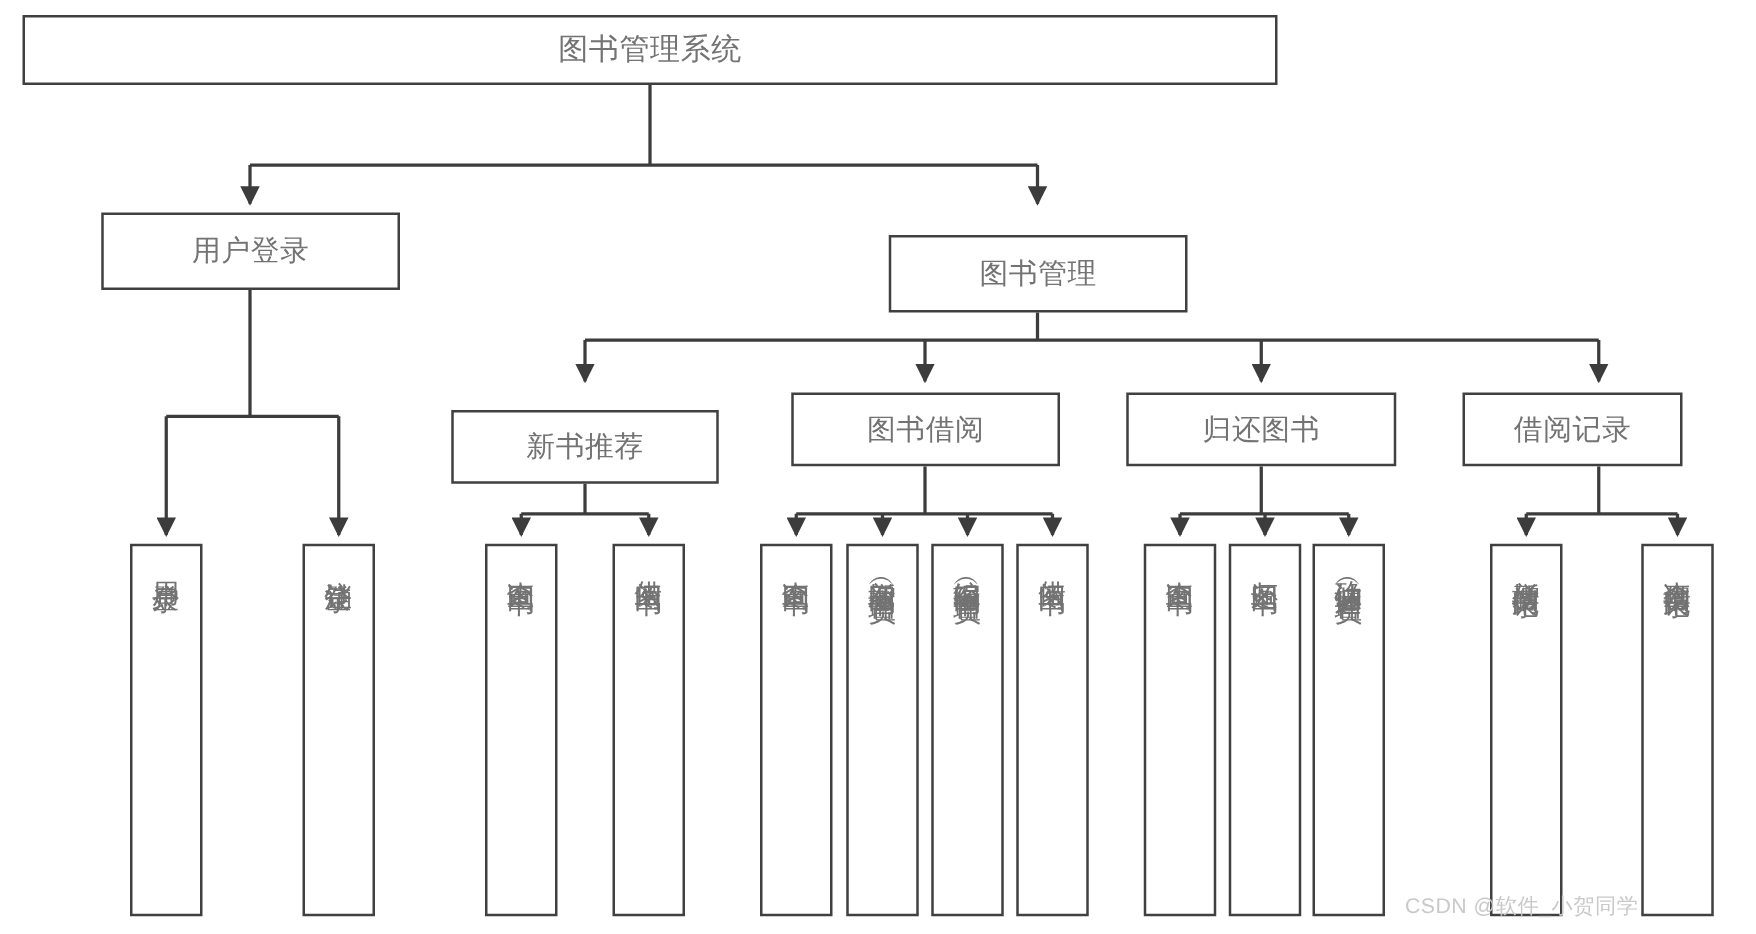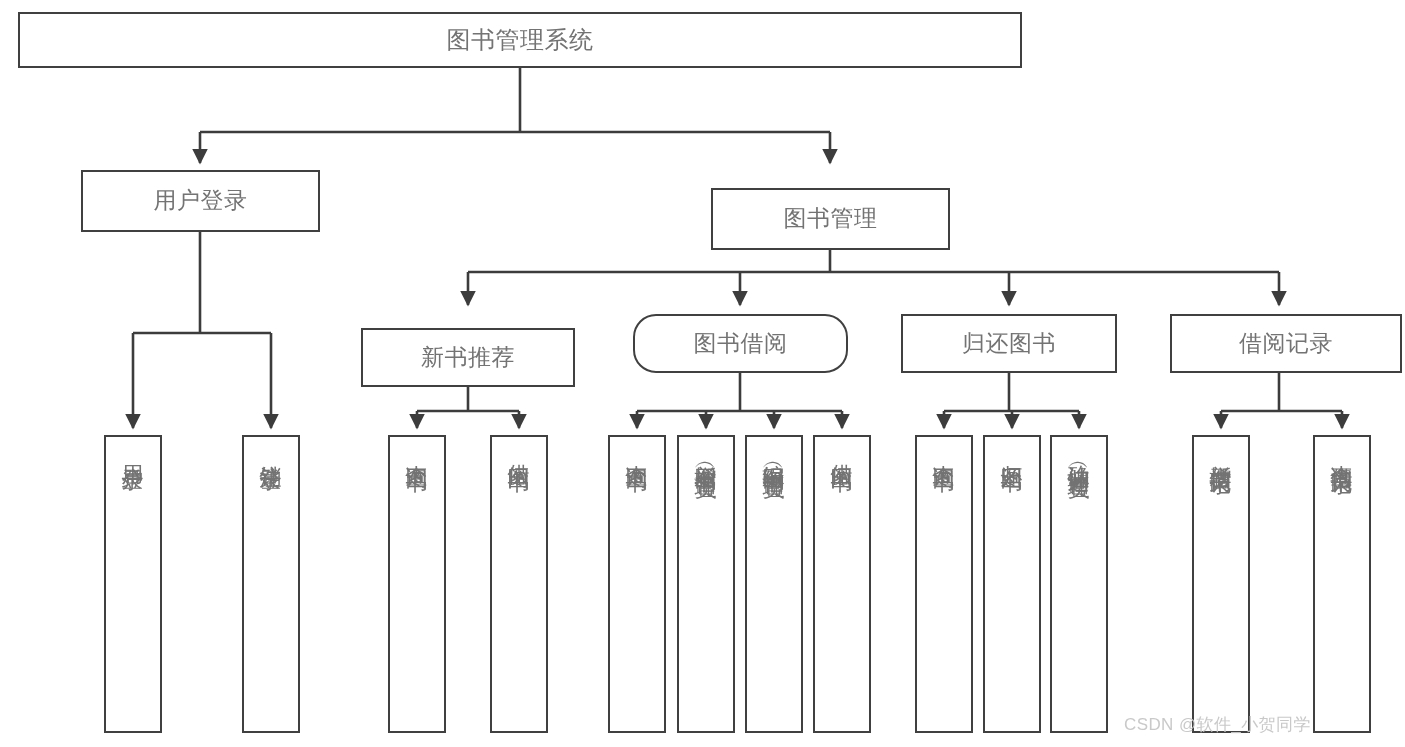--- a/index.html
+++ b/index.html
@@ -139,29 +139,29 @@
   </div>
 
   <div class="node horizontal" style="left:711px; top:188px; width:239px; height:62px;">
     <span class="node-label">图书管理</span>
   </div>
 
   <div class="node horizontal" style="left:361px; top:328px; width:214px; height:59px;">
     <span class="node-label">新书推荐</span>
   </div>
 
-  <div class="node horizontal" style="left:633px; top:314px; width:215px; height:59px;border-radius:23px;">
+  <div class="node horizontal" style="left:633px; top:314px; width:215px; height:59px;">
     <span class="node-label">图书借阅</span>
   </div>
 
   <div class="node horizontal" style="left:901px; top:314px; width:216px; height:59px;">
     <span class="node-label">归还图书</span>
   </div>
 
-  <div class="node horizontal" style="left:1170px; top:314px; width:232px; height:59px;">
+  <div class="node horizontal" style="left:1170px; top:314px; width:176px; height:59px;">
     <span class="node-label">借阅记录</span>
   </div>
 
   <div class="node vertical" style="left:104px; top:435px; width:58px; height:298px;">
     <span class="node-label">用户登录</span>
   </div>
 
   <div class="node vertical" style="left:242px; top:435px; width:58px; height:298px;">
     <span class="node-label">注销登录</span>
   </div>

